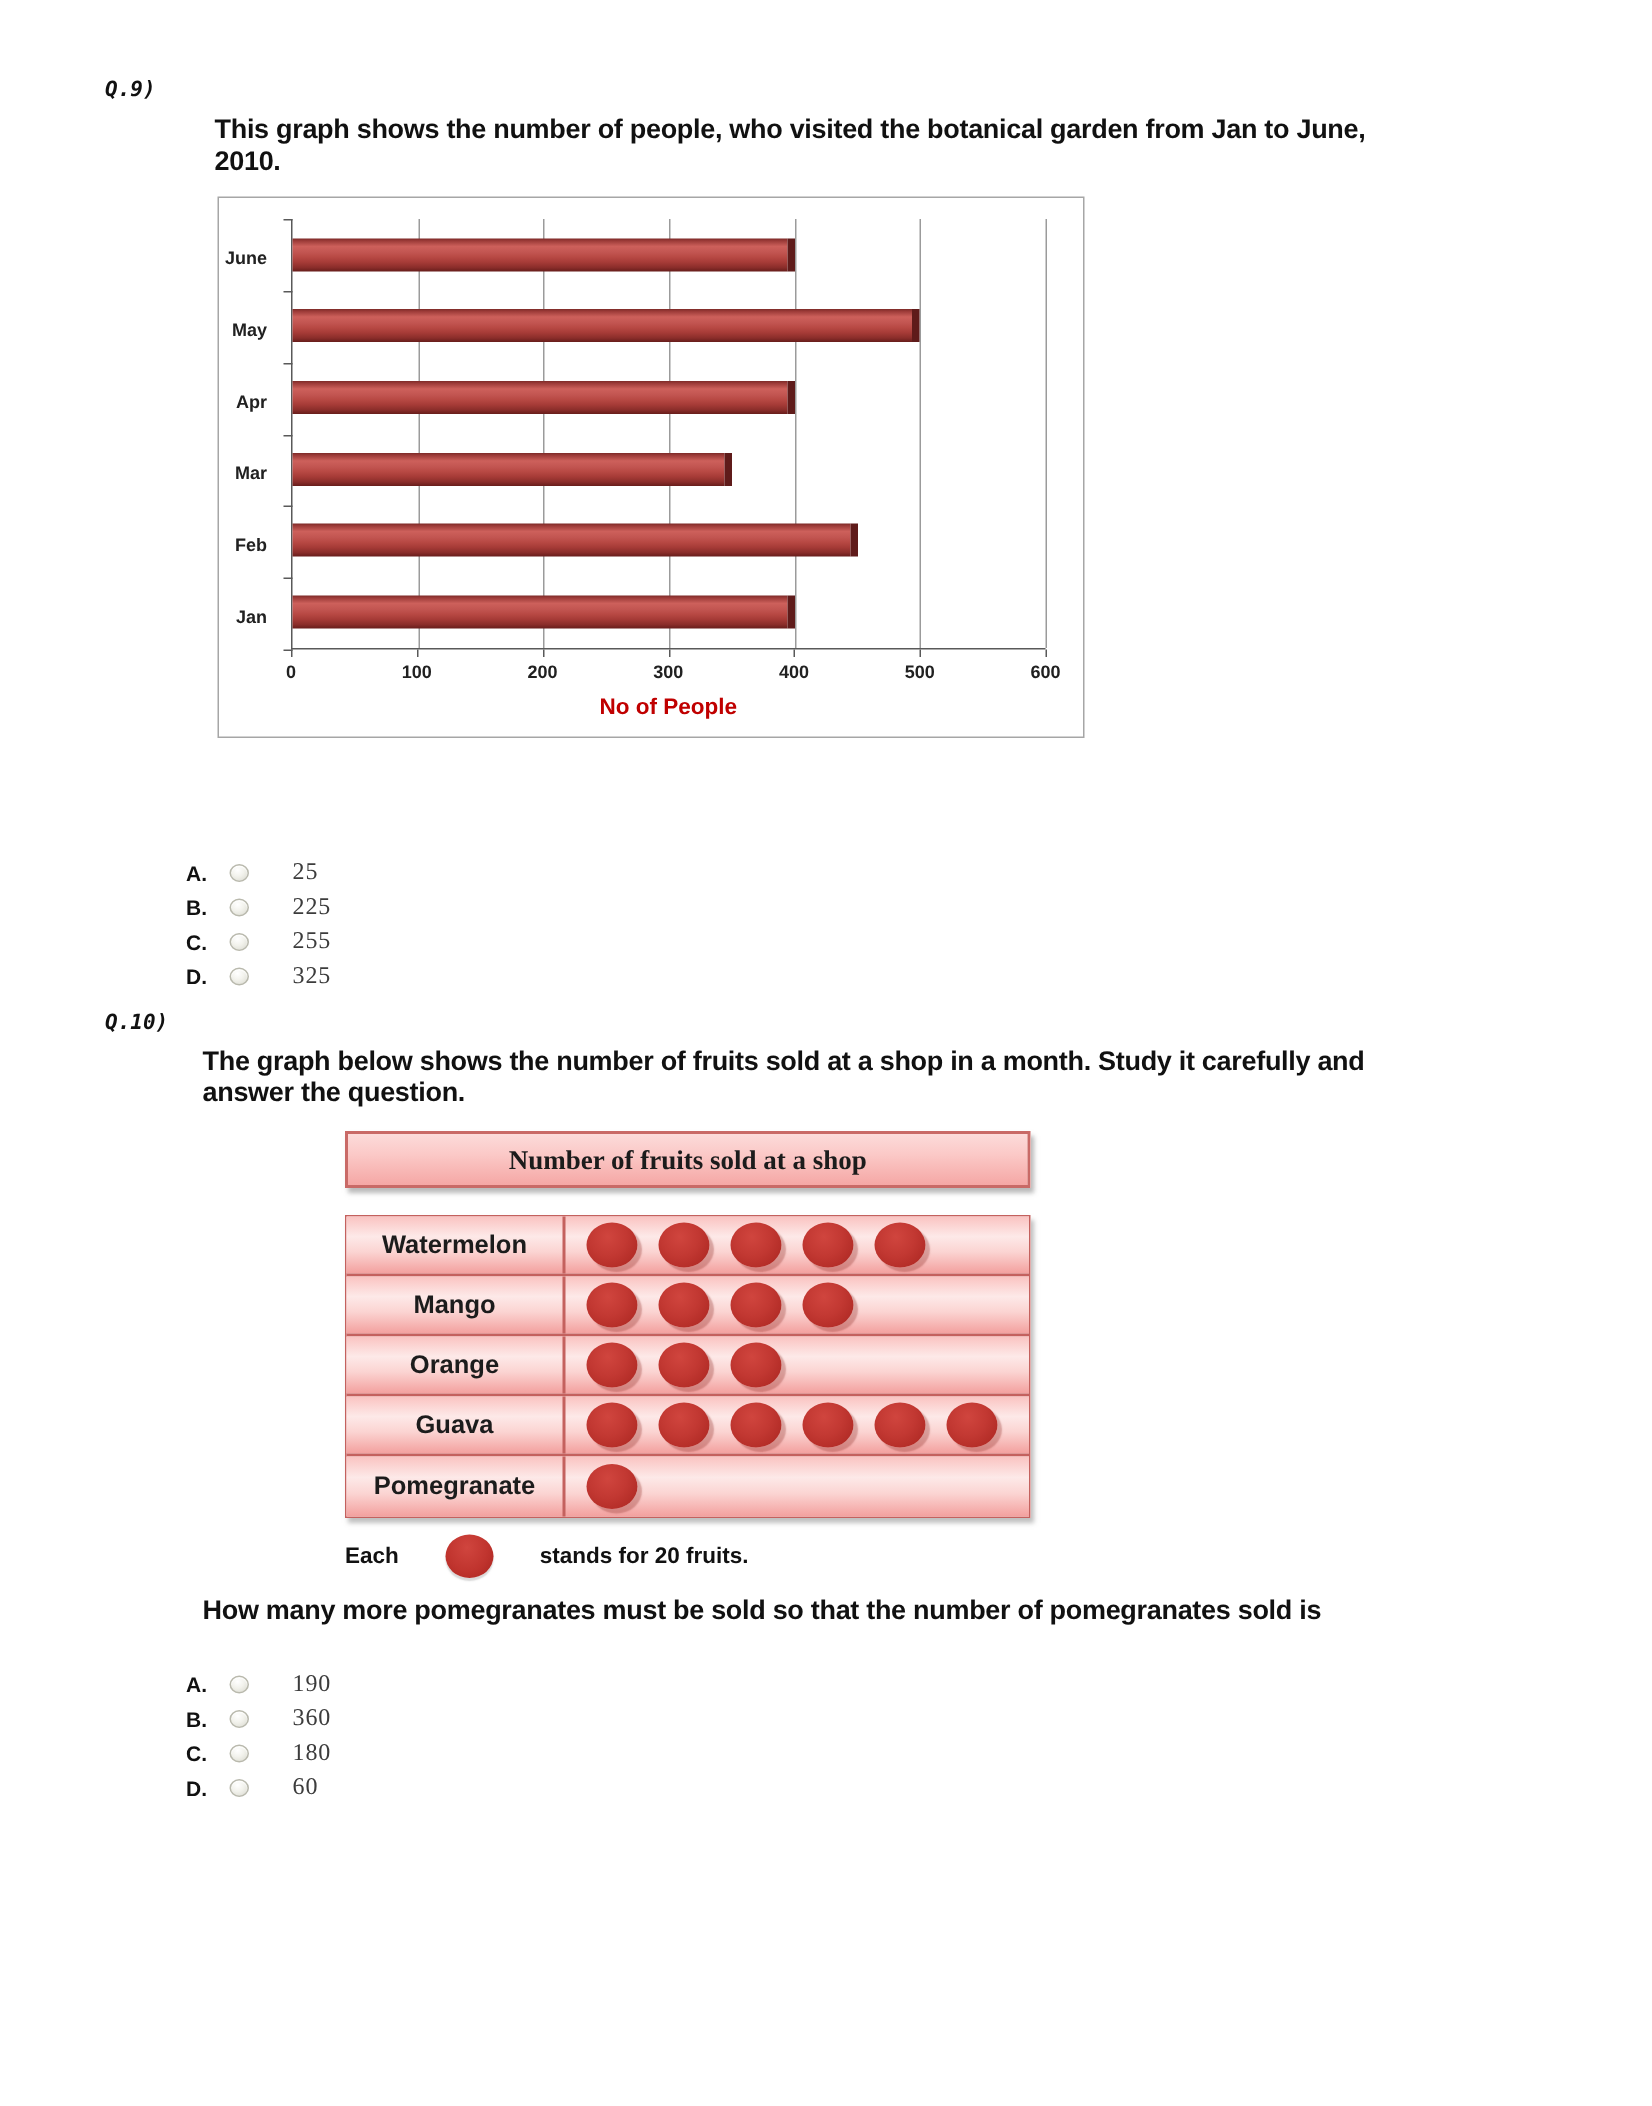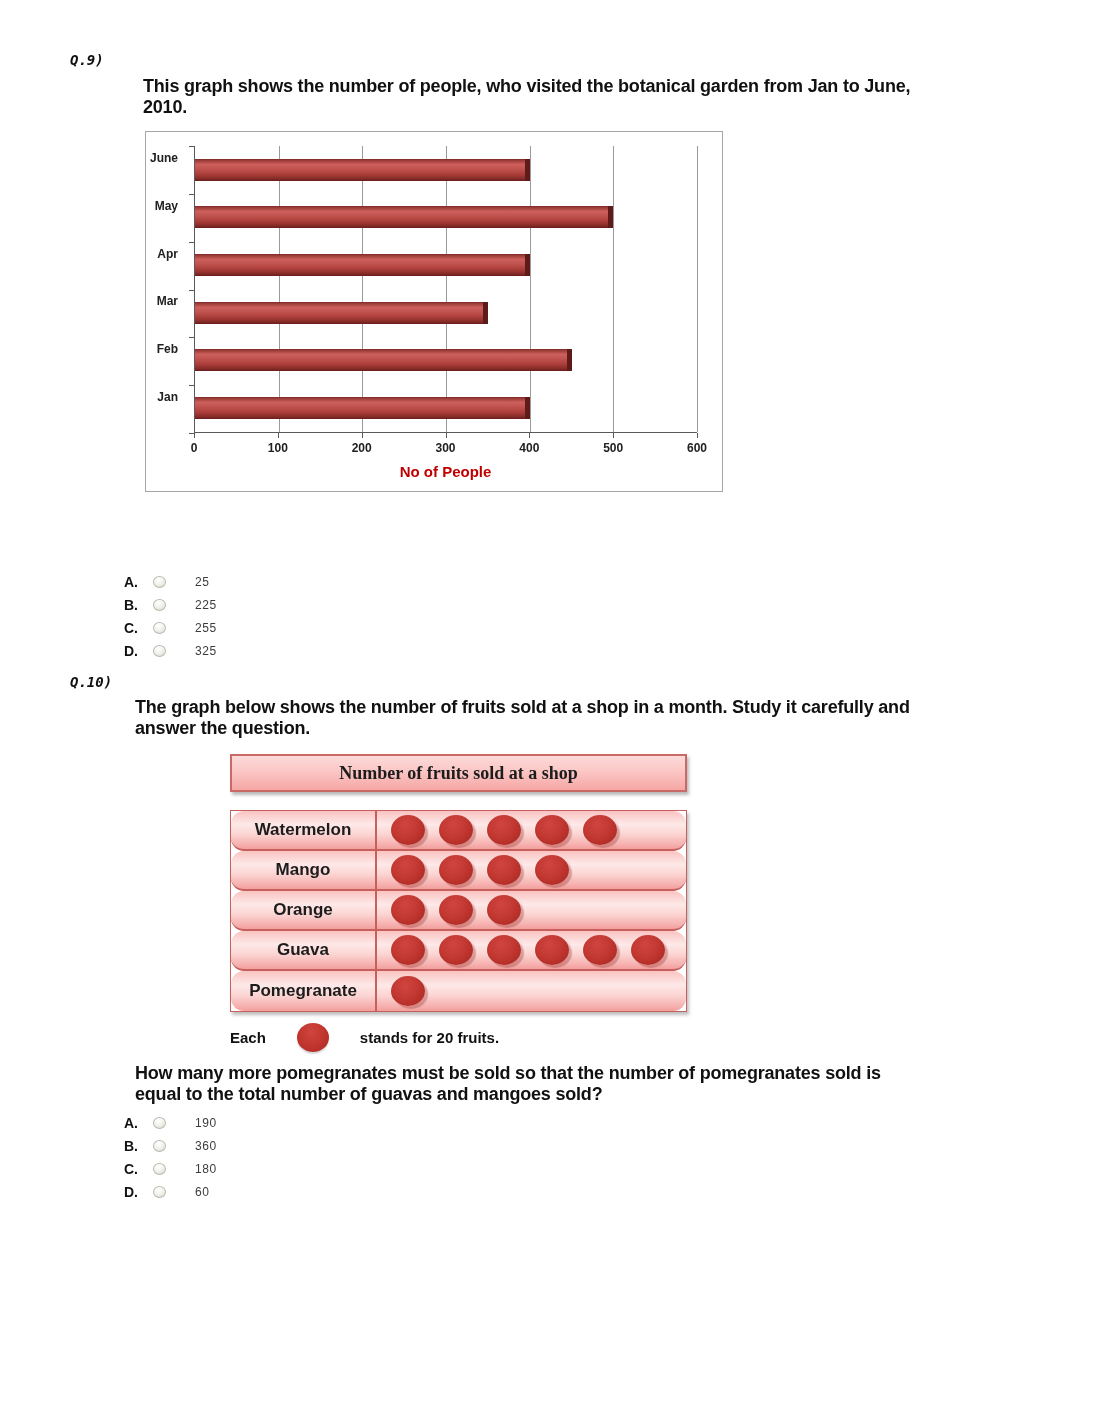--- a/index.html
+++ b/index.html
@@ -18,57 +18,56 @@
   
   .chart-box { position:absolute; left:145px; top:131px; width:578px; height:361px; border:1px solid #a6a6a6; background:#fff; }
   .plot { position:absolute; left:48px; top:14px; width:503px; height:287px; border-left:1px solid #595959; border-bottom:1px solid #595959; }
   .gridline { position:absolute; top:0; bottom:0; width:1px; background:#9b9b9b; }
   .band { position:absolute; left:0; width:100%; height:16.6667%; display:flex; align-items:center; }
   .bar {
     height:22px; position:relative;
     background:linear-gradient(180deg,#7d2a28 0%,#9c3b38 7%,#cd605b 24%,#c25551 42%,#b84944 56%,#a63b37 72%,#8a2d2a 88%,#671d1b 100%);
     border-right:5px solid #5f1b1a;
   }
-  .month-col { position:absolute; left:0; top:2px; width:41px; height:287px; display:flex; flex-direction:column;text-align:right; }
+  .month-col { position:absolute; left:0; top:16px; width:41px; height:287px; display:flex; flex-direction:column;text-align:right; }
   .month-col span { flex:1; display:flex; align-items:center; justify-content:flex-end; padding-right:9px; font-weight:bold; font-size:12px; color:#212121; }
   .ytick { position:absolute; left:43px; width:6px; height:1px; background:#595959; }
   .xtick { position:absolute; top:301px; width:1px; height:5px; background:#595959; }
   .xlabels { position:absolute; left:48px; top:309px; width:503px; height:16px; }
   .xlabels span { position:absolute; transform:translateX(-50%); font-weight:bold; font-size:12px; color:#212121; }
   .xlabel-title { position:absolute; left:48px; top:331px; width:503px; text-align:center; font-weight:bold; font-size:15px; color:#c00000; }
 
   
   .options { position:absolute; }
   .opt-row { display:flex; align-items:center; height:23px; }
   .opt-letter { width:24px; font-weight:bold; font-size:14px; color:#111; }
   .opt-radio {
     width:13px; height:12px; border-radius:50%;
     background:radial-gradient(circle at 40% 30%, #ffffff 0%, #f2f2ec 45%, #d8d8ce 100%);
     border:1px solid #b9b9ad; margin-left:5px;
     box-shadow:inset 0 1px 1px rgba(255,255,255,0.9);
   }
-  .opt-value { margin-left:29px; font-size:12px; color:#3c3c3c; letter-spacing:0.6px; }
+  .opt-value { margin-left:29px; font-size:16px; color:#3c3c3c; letter-spacing:0.6px;font-family:Liberation Serif, serif; }
 
   
   .picto-title {
     position:absolute; left:230px; top:754px; width:457px; height:38px;
     border:2px solid #c96a67; display:flex; align-items:center; justify-content:center;
     background:linear-gradient(180deg,#fcdbda 0%,#fbc9c7 40%,#f5a7a5 100%);
     font-weight:bold; font-size:18px; color:#1c1c1c;
     box-shadow:2px 3px 3px rgba(130,130,130,0.55);
     font-family:Liberation Serif, serif;
   }
   .picto-table {
     position:absolute; left:230px; top:810px; width:457px;
     border:1px solid #c4615e; box-shadow:2px 3px 3px rgba(130,130,130,0.5);
   }
   .picto-row {
     display:flex; height:40px; border-bottom:2px solid #c4615e;
     background:linear-gradient(180deg,#fac3c1 0%,#fde9e8 35%,#fbd4d2 62%,#f3a09e 100%);
-    border-radius:13px;
   }
   .picto-row:last-child { border-bottom:none; }
   .picto-label {
     width:146px; border-right:2px solid #c4615e; display:flex; align-items:center; justify-content:center;
     font-weight:bold; font-size:17px; color:#1c1c1c;
   }
   .picto-cells { flex:1; display:flex; align-items:center; padding-left:14px; gap:14px; }
   .fruit-dot {
     width:34px; height:30px; border-radius:50%; flex:0 0 auto;
     background:radial-gradient(ellipse at 42% 32%, #d0453e 0%, #c23832 45%, #a8241f 100%);
@@ -246,21 +245,20 @@
   </div>
 
   <div class="legend-row">
     <span class="txt">Each</span>
     <span class="legend-dot"></span>
     <span class="txt">stands for 20 fruits.</span>
   </div>
 
   <div class="para" style="left:135px; top:1063px;">
     <div class="ln">How many more pomegranates must be sold so that the number of pomegranates sold is</div>
-    <div class="ln">equal to the total number of guavas and mangoes sold?</div>
   </div>
 
   <div class="options" style="left:124px; top:1111px;">
     <div class="opt-row">
       <span class="opt-letter">A.</span>
       <span class="opt-radio"></span>
       <span class="opt-value">190</span>
     </div>
     <div class="opt-row">
       <span class="opt-letter">B.</span>

